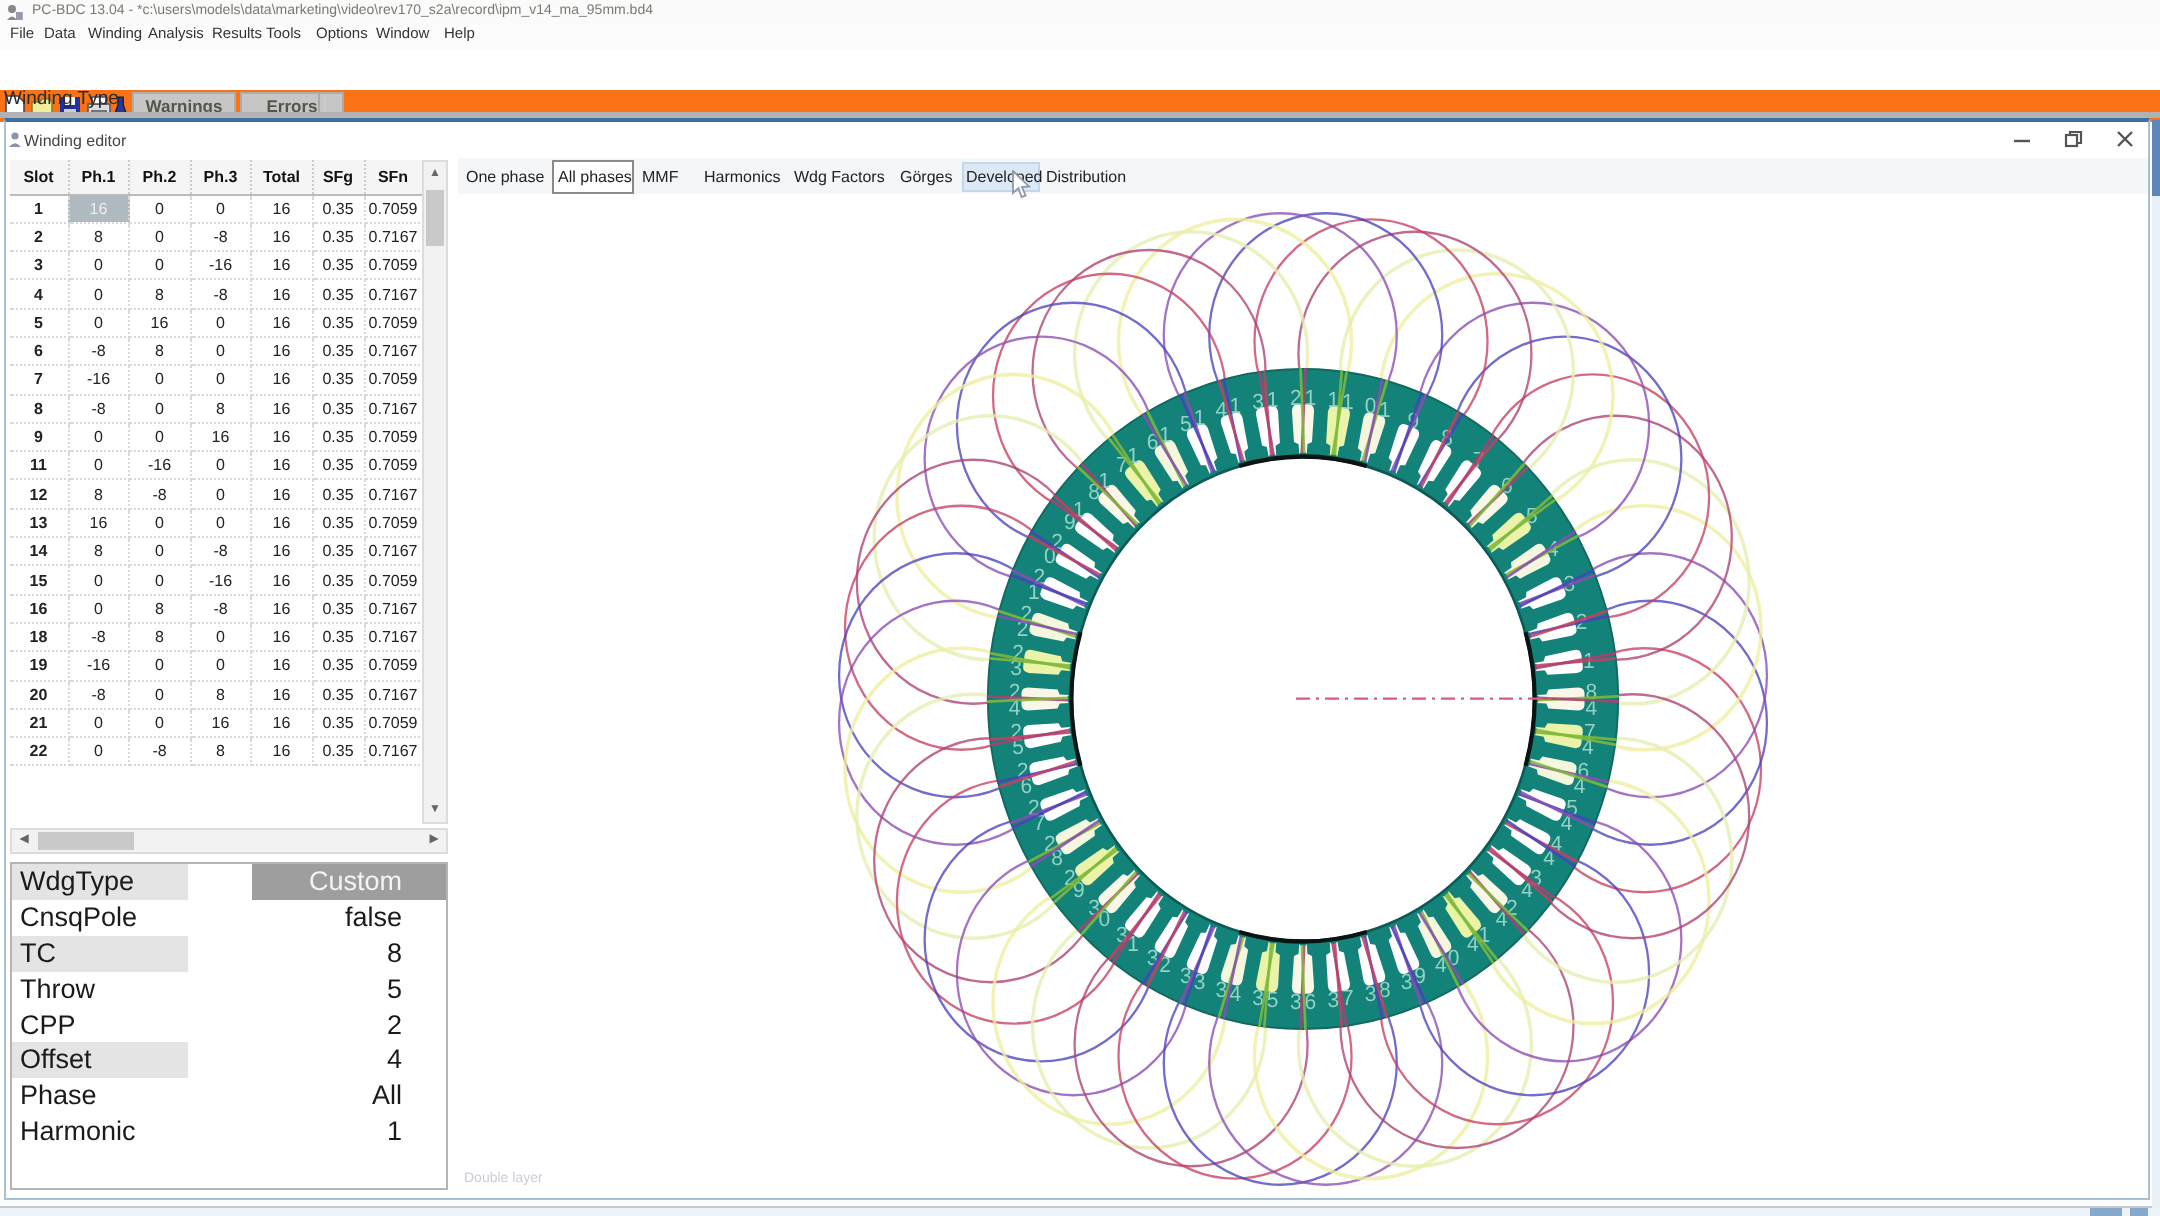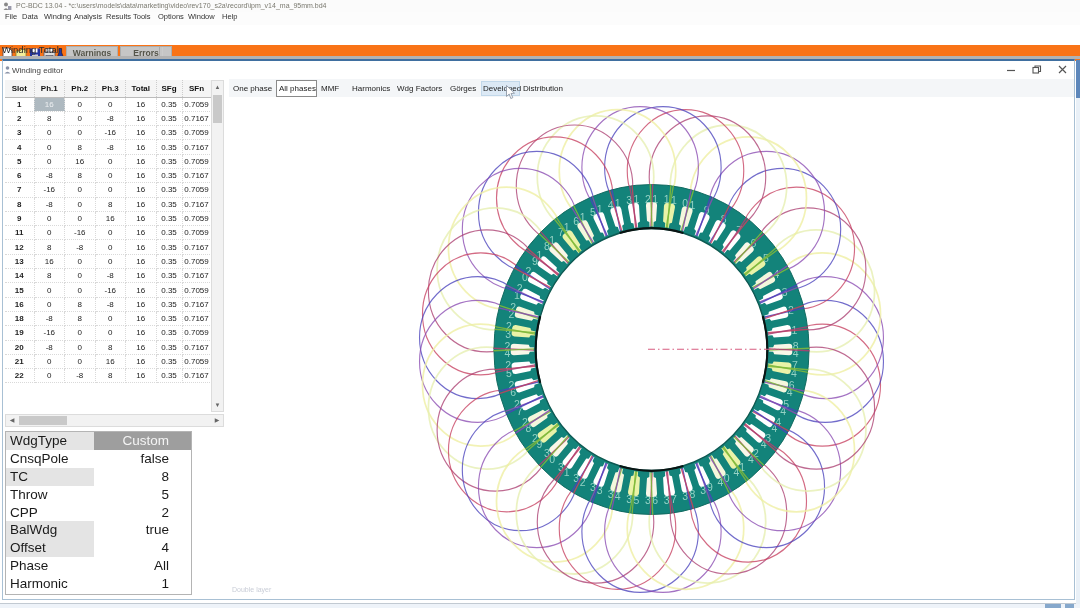--- a/index.html
+++ b/index.html
@@ -32,21 +32,21 @@
   border-bottom:1px dotted #d9d9d9; border-right:1px dotted #d9d9d9; }
 #grid td.sl { font-weight:bold; }
 #grid td.sel { background:#aeb9c0; color:#eef0f2; }
 #vsb { left:211px; top:80px; width:13px; height:332px; background:#f2f2f2; border:1px solid #dcdcdc; }
 #vsb .arr { position:absolute; left:0; width:11px; height:12px; font-size:6px; color:#666; text-align:center; line-height:12px; }
 #vsb .thumb { position:absolute; left:1px; top:14px; width:9px; height:28px; background:#c9c9c9; }
 #hsb { left:5px; top:414px; width:219px; height:13px; background:#f2f2f2; border:1px solid #dcdcdc; }
 #hsb .arr { position:absolute; top:0; width:12px; height:11px; font-size:6px; color:#666; text-align:center; line-height:11px; }
 #hsb .thumb { position:absolute; left:13px; top:1px; width:48px; height:9px; background:#c9c9c9; }
 
-#props { left:5px; top:431px; width:187px; height:164px; border:1px solid #b4b4b4; background:#fff; font-size:13.5px; color:#1a1a1a; }
+#props { left:5px; top:431px; width:219px; height:164px; border:1px solid #b4b4b4; background:#fff; font-size:13.5px; color:#1a1a1a; }
 .prow { position:relative; height:17.9px; line-height:17.9px; }
 .plab { position:absolute; left:0; top:0; width:88px; height:100%; padding-left:4px; }
 .plab.shade { background:#e4e4e4; }
 .pval { position:absolute; right:0; top:0; width:97px; height:100%; text-align:right; padding-right:22px; }
 .pval.vsel { background:#9e9e9e; color:#f4f4f4; }
 
 #tabs { left:0px; top:80px; width:850px; height:18px; font-size:8px; color:#222; }
 #seltab { left:276px; top:80px; width:41px; height:17px; border:1px solid #8a8a8a; background:#fff; }
 #hovtab { left:481px; top:81px; width:39px; height:15px; background:#dce9f5; border:1px solid #c2d8ea; }
 #dbl { left:232px; top:586px; font-size:7px; color:#c9cdd7; }
@@ -80,21 +80,21 @@
     <rect x="42" y="5" width="11" height="5" fill="#dcdcdc" stroke="#556" stroke-width="0.8"></rect>
       <rect x="44" y="1.5" width="7" height="3.5" fill="#fff" stroke="#556" stroke-width="0.8"></rect>
       <rect x="44" y="8.5" width="7" height="3.5" fill="#fff" stroke="#556" stroke-width="0.8"></rect>
     <path d="M57,1.5 h2.6 v4 l2,5.5 h-6.6 l2,-5.5 z" fill="#223a9e" stroke="#112" stroke-width="0.6"></path>
   </svg>
   <div class="tbtn" style="left:66px;width:52px;">Warnings</div>
   <div class="tbtn" style="left:120px;width:52px;">Errors</div>
   <div class="abs" style="left:159px;top:2px;width:1px;height:12px;background:#aaa"></div>
   <div class="abs" style="left:162px;top:2px;width:1px;height:12px;background:#ccc"></div>
 </div>
-<div class="abs" id="wtype">Winding Total</div>
+<div class="abs" id="wtype">Winding Type</div>
 <div class="abs" id="greyline"></div>
 <div class="abs" id="editor"></div>
 <svg class="abs" id="eicon" viewBox="0 0 7 8">
     <circle cx="3.5" cy="2" r="1.8" fill="#8a93a8"></circle>
     <path d="M0.5,7.5 Q3.5,3.8 6.5,7.5 Z" fill="#8a93a8"></path>
   </svg>
 <div class="abs" id="etitle">Winding editor</div>
 <svg class="abs" style="left:1006px;top:65px" width="62" height="10" viewBox="0 0 62 10">
 <line x1="1" y1="5.5" x2="9" y2="5.5" stroke="#555" stroke-width="1.2"></line>
 <rect x="27" y="2.5" width="5.5" height="5.5" fill="none" stroke="#555" stroke-width="1.1"></rect>
@@ -328,24 +328,20 @@
       <span class="plab shade">TC</span>
       <span class="pval">8</span>
     </div>
     <div class="prow">
       <span class="plab">Throw</span>
       <span class="pval">5</span>
     </div>
     <div class="prow">
       <span class="plab">CPP</span>
       <span class="pval">2</span>
-    </div>
-    <div class="prow">
-      <span class="plab shade">BalWdg</span>
-      <span class="pval">true</span>
     </div>
     <div class="prow">
       <span class="plab shade">Offset</span>
       <span class="pval">4</span>
     </div>
     <div class="prow">
       <span class="plab">Phase</span>
       <span class="pval">All</span>
     </div>
     <div class="prow">

